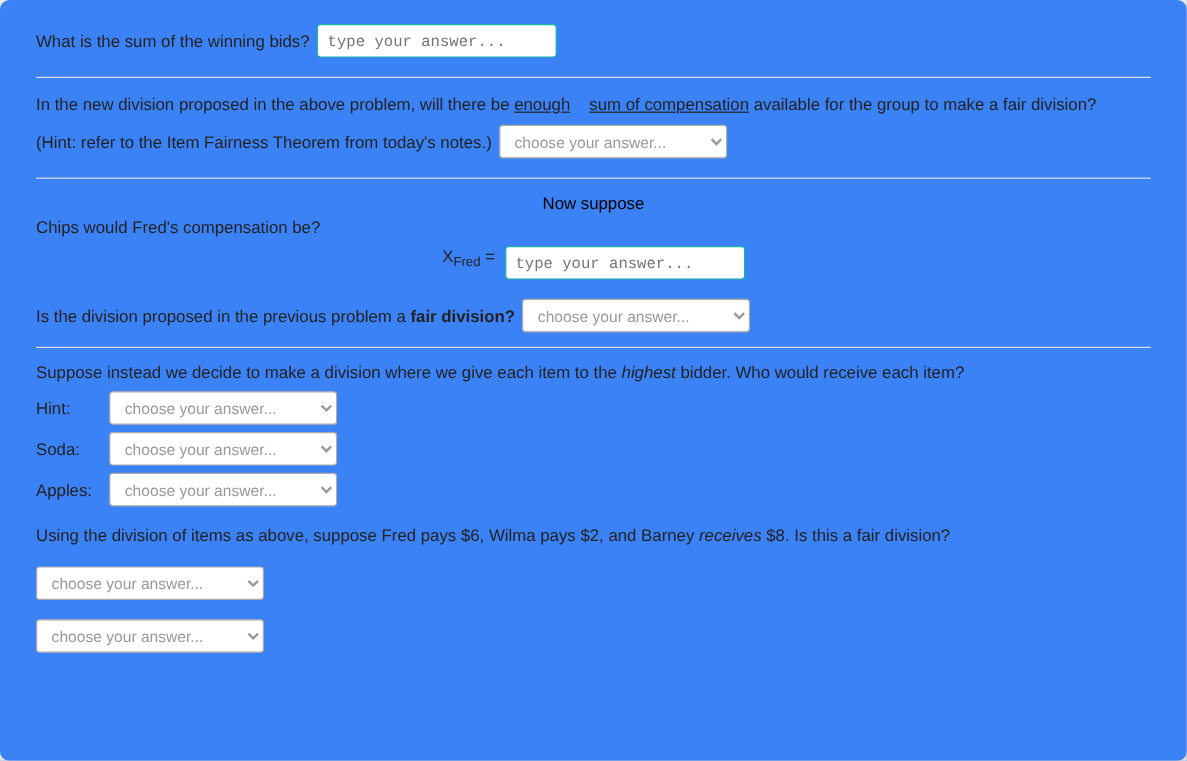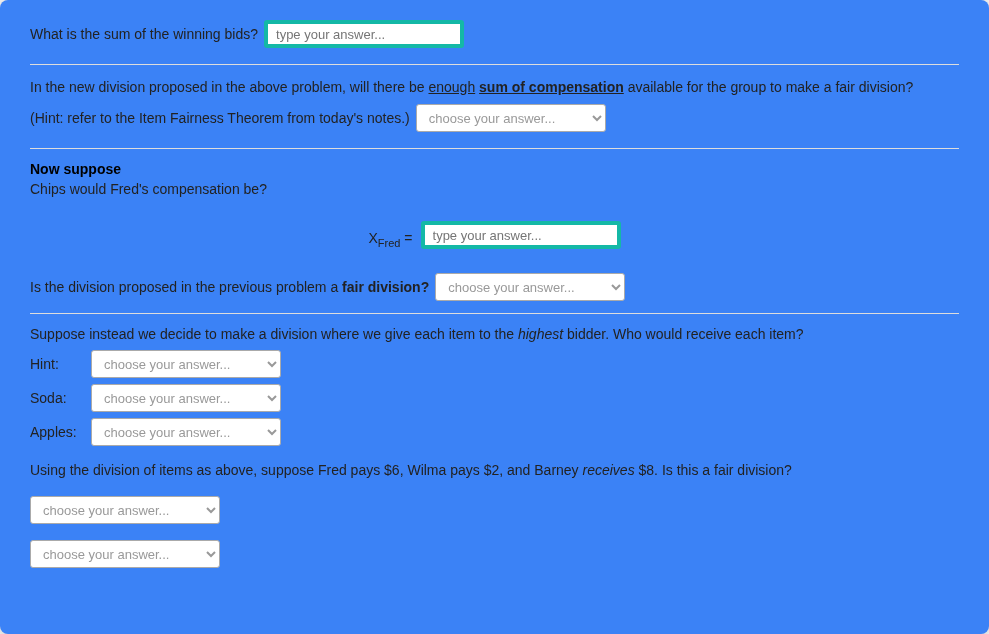--- a/index.html
+++ b/index.html
@@ -36,31 +36,33 @@
       line-height: 1.5;
     }
     .question-text {
       font-size: 14px;
       color: #222;
     }
     .question-text .underline {
       text-decoration: underline;
     }
     .question-text .bold-underline {
-      font-weight: bold;
+      font-weight: normal;
       text-decoration: underline;
+      margin-left: 12px;
     }
     input[type="text"] {
-      border: 4px solid #14b8a6;
+      border: 1px solid #14b8a6;
       border-radius: 3px;
       padding: 4px 8px;
       font-size: 13px;
       color: #999;
       outline: none;
       height: 28px;
+      font-family: Liberation Mono, monospace;
     }
     input[type="text"].medium {
       width: 200px;
     }
     select {
       border: 1px solid #aaa;
       border-radius: 3px;
       padding: 4px 8px;
       font-size: 13px;
       color: #999;
@@ -71,39 +73,40 @@
     }
     select.medium {
       width: 190px;
     }
     .hint-text {
       font-size: 14px;
       color: #222;
     }
     .now-suppose {
       font-size: 14px;
-      font-weight: bold;
+      font-weight: normal;
       margin-bottom: 4px;
+      text-align: center;
     }
     ul.bullet-list {
       list-style: disc;
       padding-left: 28px;
       margin-bottom: 8px;
     }
     ul.bullet-list li {
       font-size: 14px;
       color: #222;
       margin-bottom: 2px;
     }
     .x-fred-row {
       display: flex;
-      align-items: flex-end;
+      align-items: flex-start;
       justify-content: center;
       gap: 8px;
-      margin: 24px 0;
+      margin: 8px 0;
     }
     .x-fred-label {
       font-size: 14px;
       color: #222;
     }
     .x-fred-label sub {
       font-size: 11px;
     }
     .label-row {
       display: flex;

